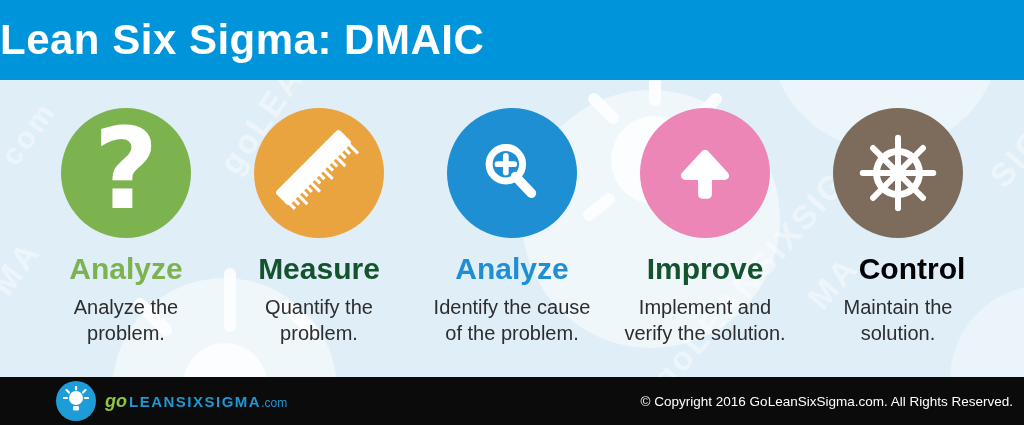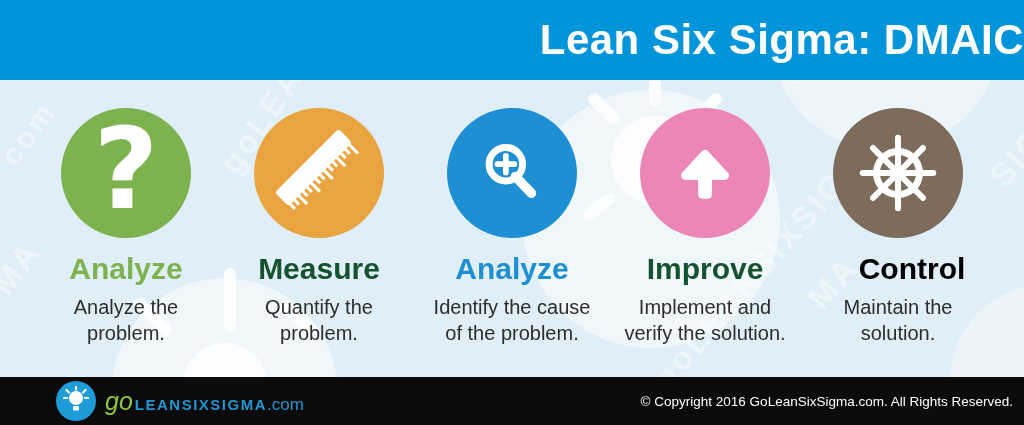--- a/index.html
+++ b/index.html
@@ -5,21 +5,21 @@
   html,body { margin:0; padding:0; }
   .canvas {
     position:relative; width:1024px; height:425px; overflow:hidden;
     font-family:"Liberation Sans","DejaVu Sans",sans-serif;
     background:var(--body-bg,#DFEEF7);
   }
   
   .banner {
     position:absolute; top:0; left:0; width:100%; height:80px;
     background:var(--header-bg,#0094DA);
-    display:flex; align-items:center; justify-content:flex-end;
+    display:flex; align-items:center; justify-content:flex-start;
   }
   .banner h1 {
     margin:0; color:var(--title-color,#fff); font-size:42px; font-weight:bold;
     letter-spacing:.5px;
   }
   
   .main {
     position:absolute; top:80px; left:0; width:100%; height:297px;
     background:var(--body-bg,#DFEEF7); overflow:hidden;
   }
@@ -52,23 +52,23 @@
     background:var(--footer-bg,#0B0B0B);
     display:flex; align-items:center;
   }
   .logo { margin-left:56px; display:flex; align-items:center; }
   .logo-circle {
     width:40px; height:40px; border-radius:50%;
     background:var(--logo-circle,#1E9CD7);
     display:flex; align-items:center; justify-content:center;
   }
   .logo-words { margin-left:9px; display:flex; align-items:baseline; }
-  .logo-go  { font-style:italic; font-weight:normal; font-size:25px; color:var(--logo-green,#8DC63F); }
+  .logo-go  { font-style:italic; font-weight:bold; font-size:18px; color:var(--logo-green,#8DC63F); }
   .logo-name{ font-weight:bold; font-size:15px; letter-spacing:1.5px; color:var(--logo-blue,#2196D3); margin-left:2px; }
-  .logo-tld { font-size:17px; color:var(--logo-blue,#2196D3); }
+  .logo-tld { font-size:12px; color:var(--logo-blue,#2196D3); }
   .copyright { margin-left:auto; margin-right:11px; color:#fff; font-size:13.5px; }
 </style>
 </head>
 <body>
 
 <div class="canvas">
 
   <div class="banner">
     <h1>Lean Six Sigma: DMAIC</h1>
   </div>

